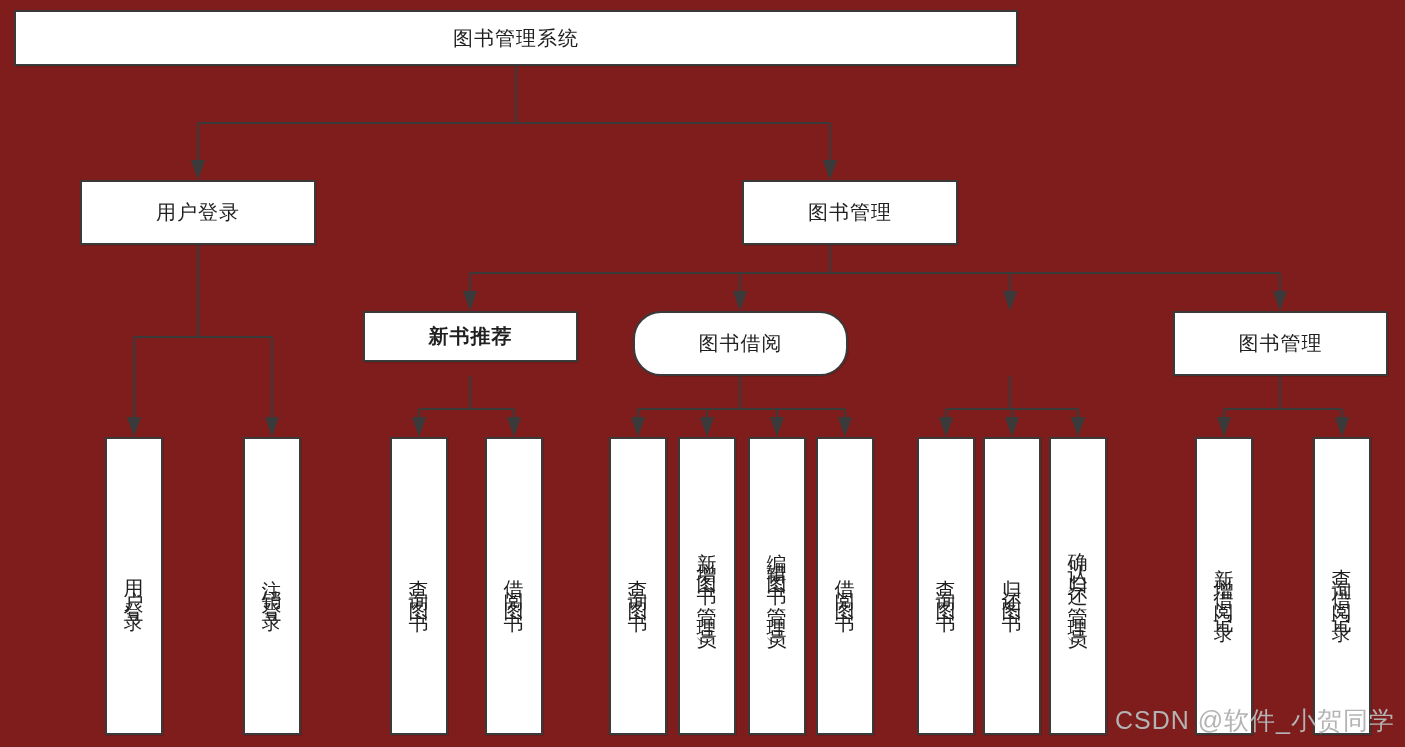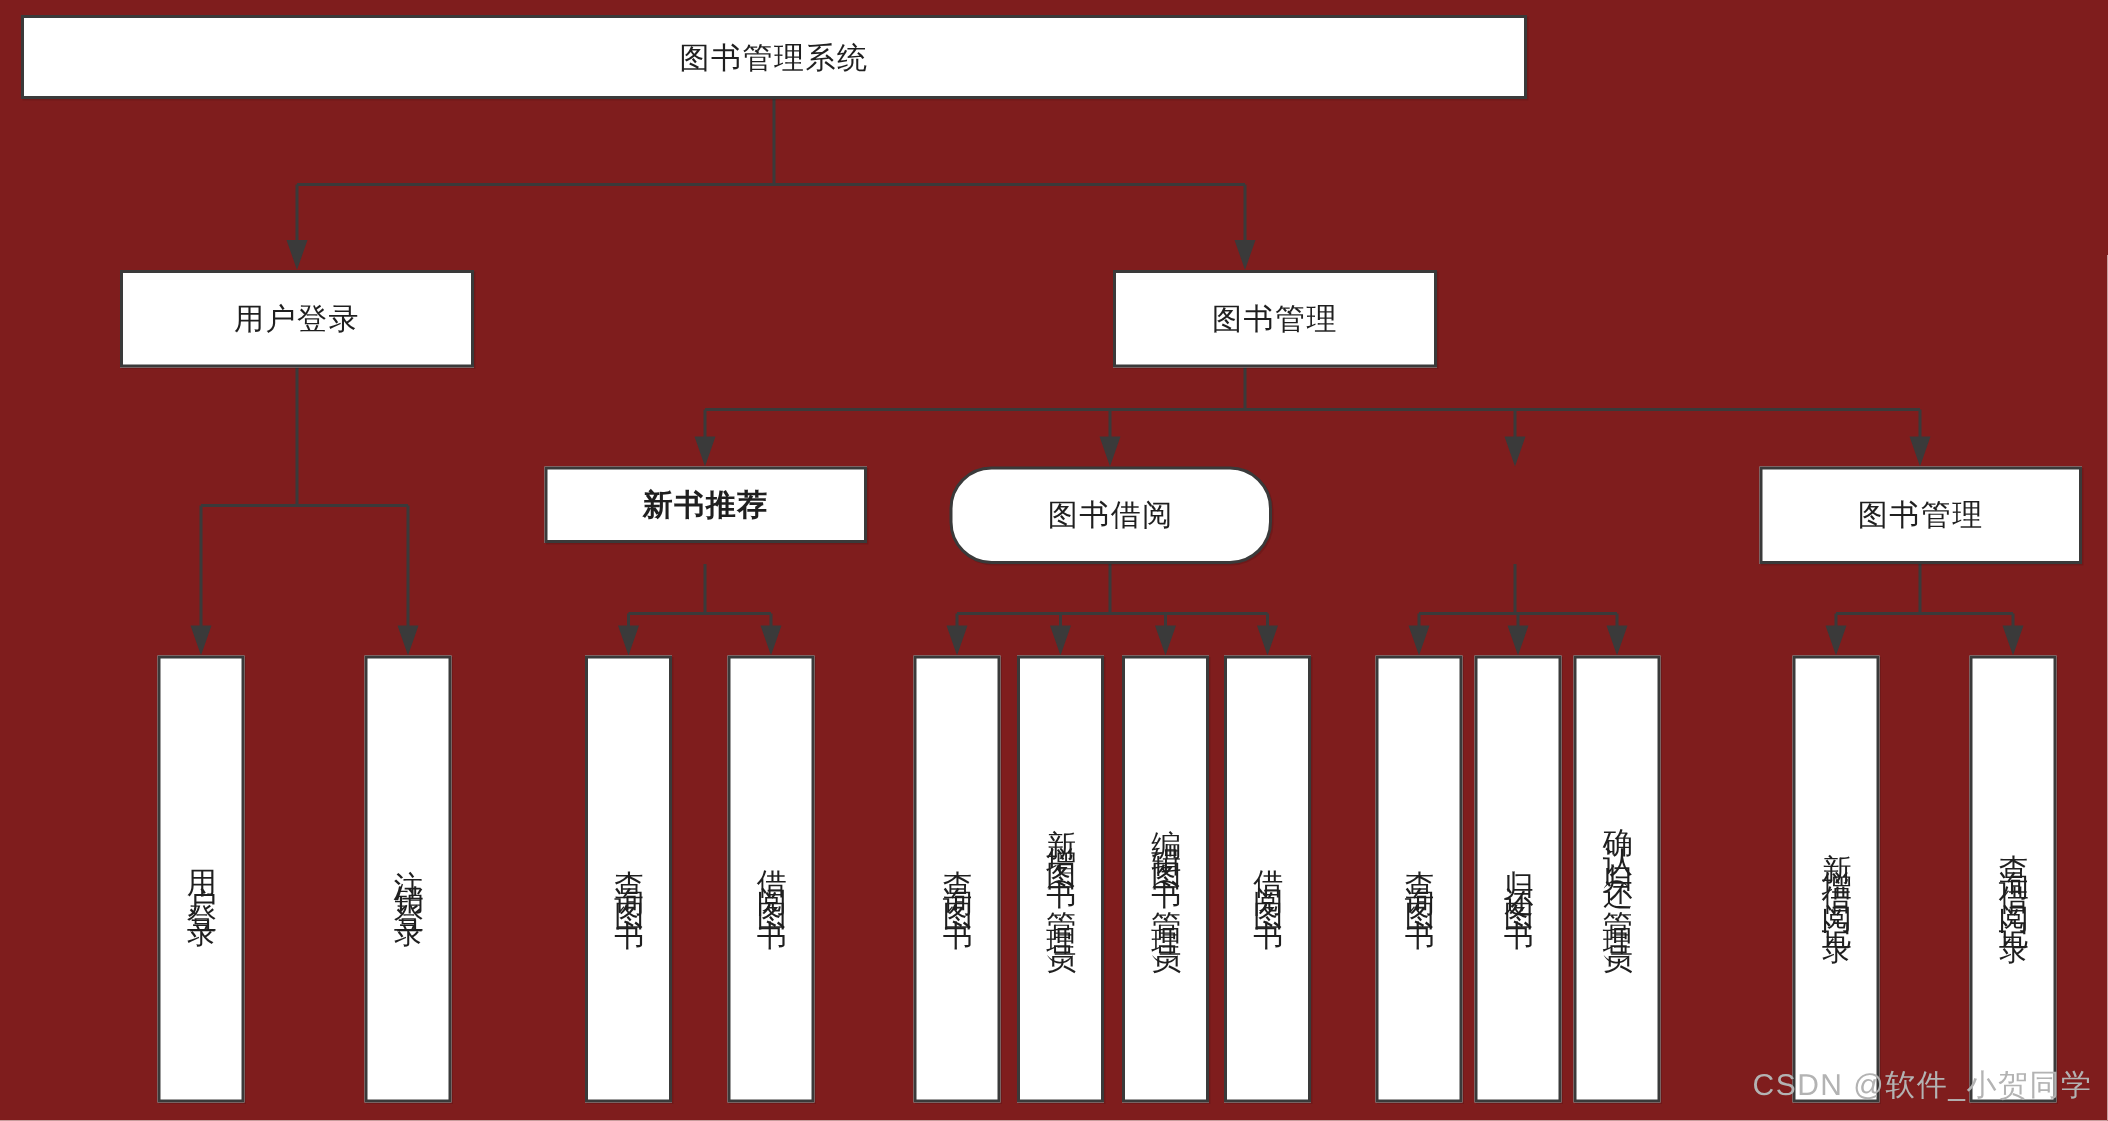--- a/index.html
+++ b/index.html
@@ -69,21 +69,21 @@
   .leaf-9  { left: 917px;  top: 437px; width: 58px; height: 298px; }
   .leaf-10 { left: 983px;  top: 437px; width: 58px; height: 298px; }
   .leaf-11 { left: 1049px; top: 437px; width: 58px; height: 298px; }
   .leaf-12 { left: 1195px; top: 437px; width: 58px; height: 298px; }
   .leaf-13 { left: 1313px; top: 437px; width: 58px; height: 298px; }
   .watermark {
     position: absolute;
     right: 10px;
     bottom: 10px;
     color: #b3b3b3;
-    font-size: 20px;
+    font-size: 25px;
     letter-spacing: 1px;
     z-index: 3;
     pointer-events: none;
   }
 </style>
 </head>
 <body>
 
 <div class="canvas">
 

